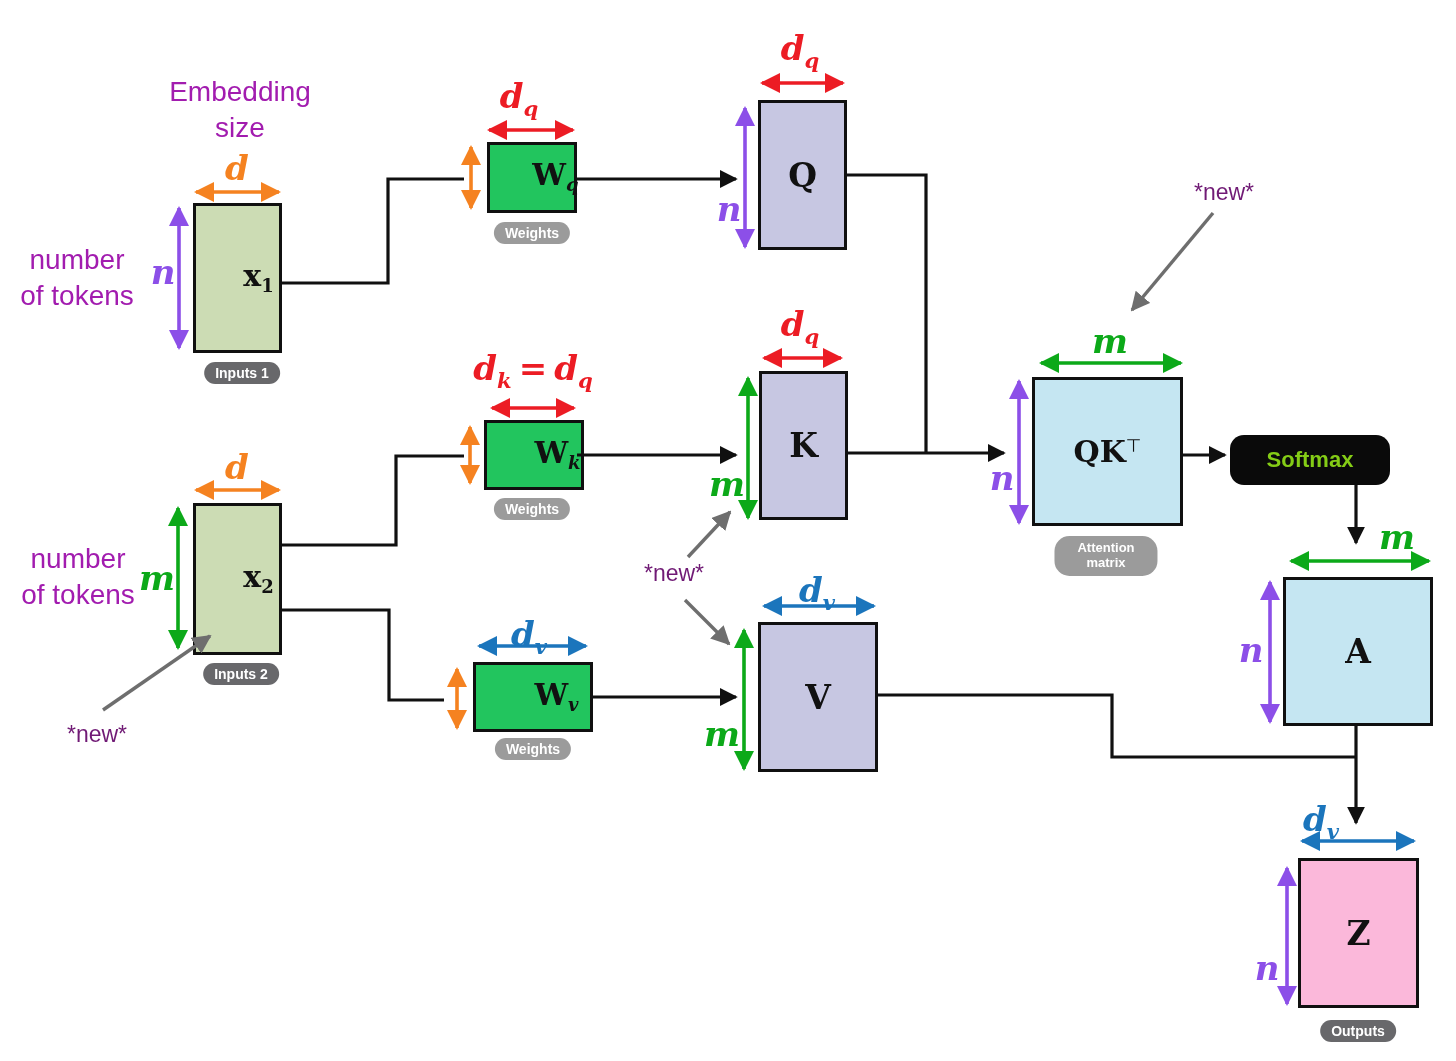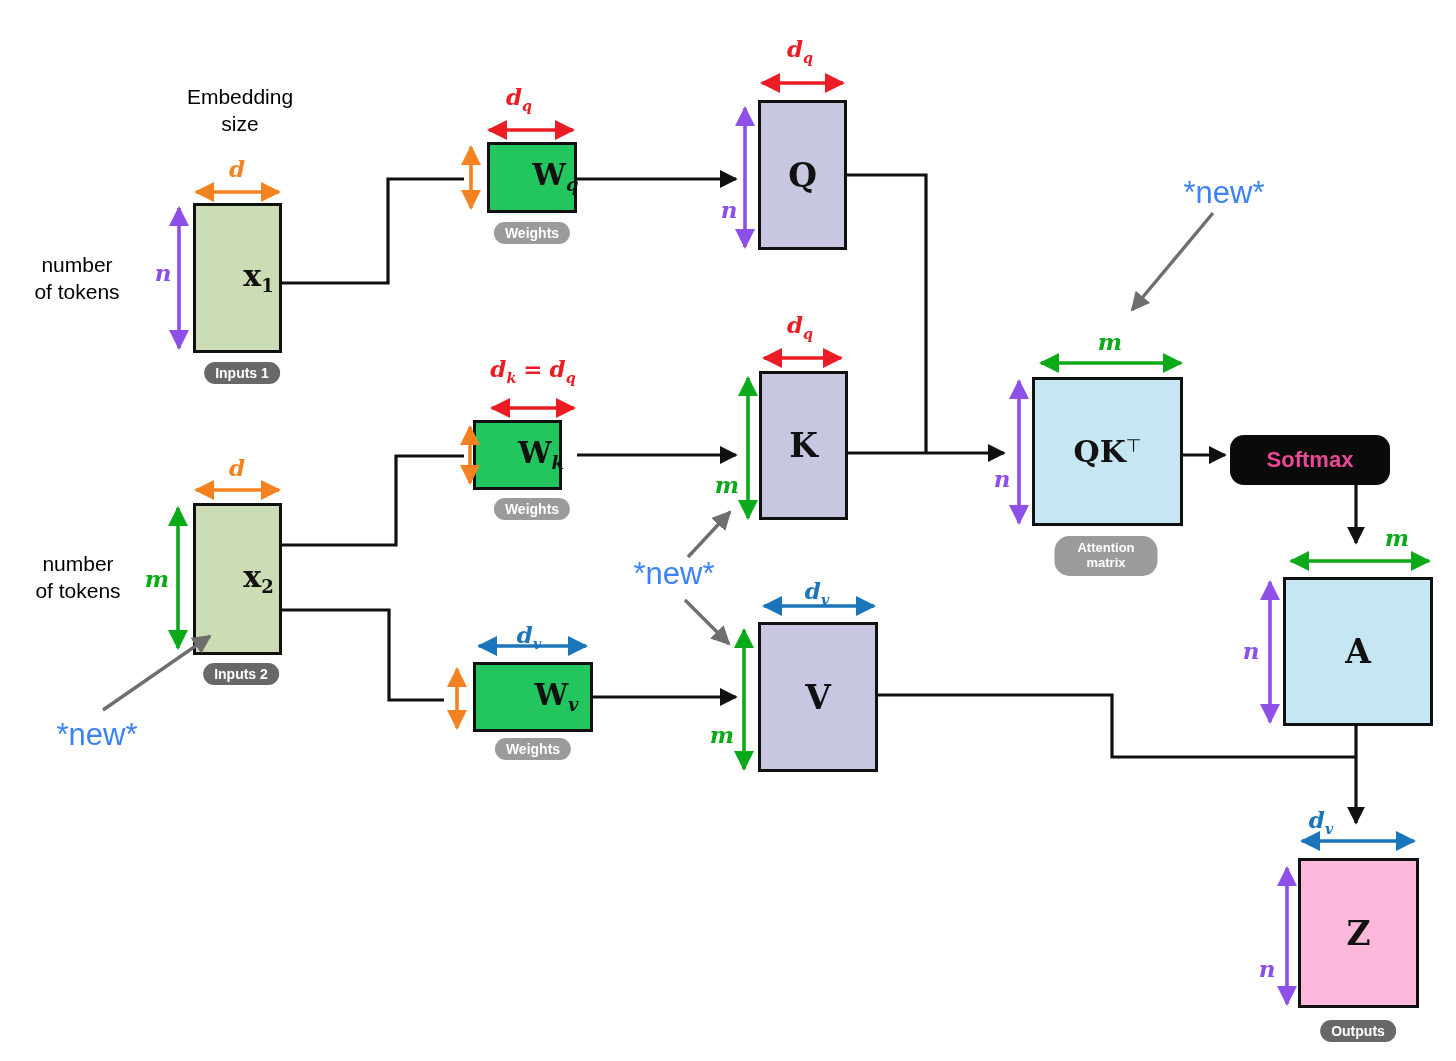--- a/index.html
+++ b/index.html
@@ -16,59 +16,59 @@
   .mlbl{font-family:"DejaVu Serif",serif;font-weight:bold;color:#111;line-height:1;white-space:nowrap;}
   .f30{font-size:30px;}
   .f33{font-size:33px;}
   .mlbl sub{font-size:0.6em;font-style:italic;vertical-align:-0.35em;}
   .mlbl sub.digit{font-style:normal;}
   .mlbl sup{font-size:0.6em;font-weight:400;font-family:"DejaVu Sans",sans-serif;vertical-align:0.55em;}
   
   svg.layer{position:absolute;left:0;top:0;z-index:2;}
   
   .dim{position:absolute;transform:translate(-50%,-50%);font-family:"DejaVu Serif",serif;
-       font-style:italic;font-weight:700;font-size:23px;z-index:3;line-height:1;white-space:nowrap;}
+       font-style:italic;font-weight:700;font-size:34px;z-index:3;line-height:1;white-space:nowrap;}
   .dim sub{font-size:0.62em;font-style:italic;vertical-align:-0.4em;}
   .dim .eq{font-style:normal;padding:0 7px;}
   .orange{color:#f58220;}
   .red{color:#ec1c24;}
   .greenc{color:#0ca919;}
   .purplec{color:#8c4fe8;}
   .bluec{color:#1b75bc;margin-top:16px;}
   
   .caption{position:absolute;transform:translate(-50%,-50%);text-align:center;
-           font-size:21px;line-height:1.3;color:#000000;z-index:3;white-space:nowrap;}
-  .note{color:#3b82f6;font-size:31px;}
+           font-size:28px;line-height:1.3;color:#a21caf;z-index:3;white-space:nowrap;}
+  .note{color:#701a75;font-size:23px;}
   
   .badge{position:absolute;transform:translateX(-50%);color:#fff;font-weight:bold;font-size:14px;
          padding:3px 11px;border-radius:13px;z-index:3;white-space:nowrap;line-height:1.15;}
   .dark{background:#68686b;}
   .light{background:#9b9b9b;}
   .badge.two{display:flex;flex-direction:column;align-items:center;font-size:13px;
              padding:5px 23px;border-radius:15px;}
   
-  .softmax{position:absolute;background:#0a0a0a;border-radius:14px;color:#ec4899;
+  .softmax{position:absolute;background:#0a0a0a;border-radius:14px;color:#84cc16;
            display:flex;align-items:center;justify-content:center;font-weight:bold;
            font-size:22px;z-index:1;}
 </style>
 </head>
 <body>
 
 <div class="canvas">
 
   <div class="box green" style="left:193px;top:203px;width:89px;height:150px">
     <span class="mlbl f30"><span>x</span><sub class="digit">1</sub></span>
   </div>
   <div class="box green" style="left:193px;top:503px;width:89px;height:152px">
     <span class="mlbl f30"><span>x</span><sub class="digit">2</sub></span>
   </div>
   <div class="box grayb" style="left:487px;top:142px;width:90px;height:71px">
     <span class="mlbl f30"><span>W</span><sub>q</sub></span>
   </div>
-  <div class="box grayb" style="left:473px;top:420px;width:89px;height:70px">
+  <div class="box grayb" style="left:484px;top:420px;width:100px;height:70px">
     <span class="mlbl f30"><span>W</span><sub>k</sub></span>
   </div>
   <div class="box grayb" style="left:473px;top:662px;width:120px;height:70px">
     <span class="mlbl f30"><span>W</span><sub>v</sub></span>
   </div>
   <div class="box lav" style="left:758px;top:100px;width:89px;height:150px">
     <span class="mlbl f33">Q</span>
   </div>
   <div class="box lav" style="left:759px;top:371px;width:89px;height:149px">
     <span class="mlbl f33">K</span>

